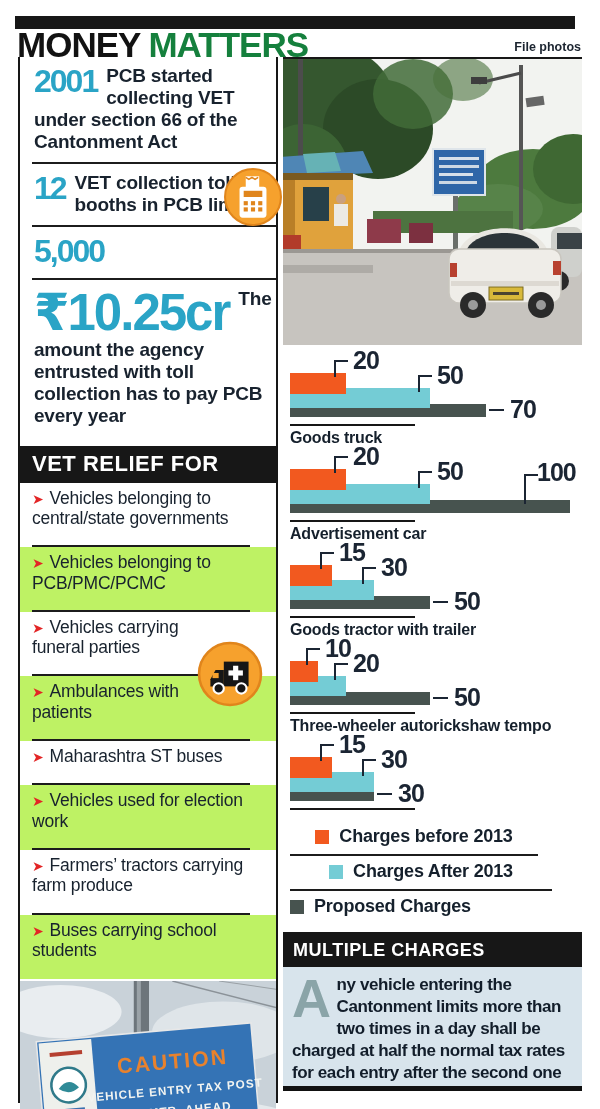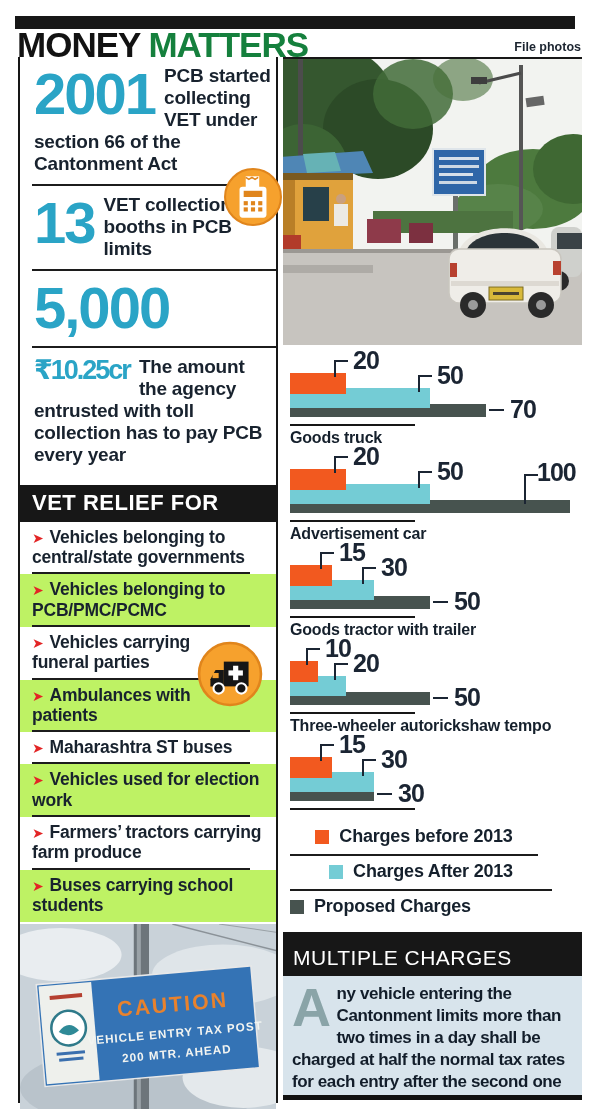--- a/index.html
+++ b/index.html
@@ -10,27 +10,27 @@
   .masthead .t-black{color:#121212;}
   .masthead .t-red{color:#15803d;}
   .credit{position:absolute;right:19px;top:40px;font-size:12.5px;font-weight:700;color:#1b2430;}
   .vdivider{position:absolute;left:276px;top:57px;width:2px;height:1046px;background:#171717;}
 
   
   .leftcol{position:absolute;left:18px;top:57px;width:258px;height:1046px;border-left:2px solid #171717;box-sizing:border-box;}
   .stats{margin-left:12px;}
   .stat{padding:8px 4px 9px 2px;overflow:hidden;}
   .stat:not(:last-child){border-bottom:2px solid #1c1c1c;}
-  .stat-num{float:left;font-weight:700;color:#2aa4c6;font-size:58px;line-height:.92;letter-spacing:-2px;margin:2px 9px 2px 0;}
-  .stat-num.small{font-size:27px;}
+  .stat-num{float:left;font-weight:700;color:#2aa4c6;font-size:32px;line-height:.92;letter-spacing:-2px;margin:2px 9px 2px 0;}
+  .stat-num.small{font-size:51px;}
   .stat-text{font-size:19px;font-weight:700;line-height:1.16;color:#18222e;letter-spacing:-.2px;}
   .relief-head{background:#171717;color:#fff;font-size:22px;font-weight:800;letter-spacing:.5px;
                padding:5px 10px 6px 12px;margin-top:10px;}
   .relief-list{list-style:none;margin:0;padding:0;}
-  .relief-list li{position:relative;padding:5px 4px 7px 12px;font-size:17.5px;font-weight:700;
+  .relief-list li{position:relative;padding:5px 4px 19px 12px;font-size:17.5px;font-weight:400;
                   line-height:1.16;letter-spacing:-.2px;color:#18222e;}
   .relief-list li.alt{background:#bef264;}
   .relief-list li.narrow{padding-right:74px;}
   .relief-list li:not(:last-child)::after{content:"";position:absolute;left:12px;right:26px;bottom:0;height:2px;background:#1c1c1c;}
   .bullet{color:#e32526;font-size:14px;margin-right:6px;}
 
   
   .rightcol{position:absolute;left:283px;top:57px;width:299px;height:1046px;}
   .photo{position:relative;overflow:hidden;}
   .photo1{height:286px;border-top:2px solid #171717;background:#f0f1ee;}
@@ -45,21 +45,21 @@
   .blab{position:absolute;font-size:25px;font-weight:800;color:#1b2533;line-height:1;z-index:4;letter-spacing:-1px;}
   .conn{position:absolute;z-index:4;}
   .chart-sep{width:125px;height:2px;background:#171717;margin:5px 0 3px 0;}
   .legend{padding:8px 0 0 7px;}
   .leg-row{display:flex;align-items:center;gap:10px;padding:5px 0 7px 0;}
   .leg-row.u{border-bottom:2px solid #1c1c1c;justify-content:center;}
   .leg-row.u1{width:248px;}
   .leg-row.u2{width:262px;}
   .leg-sq{width:14px;height:14px;flex:0 0 auto;}
   .leg-label{font-size:18px;font-weight:800;color:#15202c;letter-spacing:-.2px;}
-  .mc-head{background:#171717;color:#fff;font-size:21px;font-weight:400;letter-spacing:.5px;padding:14px 10px 6px 10px;margin-top:8px;}
+  .mc-head{background:#171717;color:#fff;font-size:18px;font-weight:700;letter-spacing:.5px;padding:8px 10px 6px 10px;margin-top:8px;}
   .mc-body{background:#d8e4ec;padding:7px 8px 10px 9px;font-size:17px;font-weight:700;color:#121d2a;
            line-height:1.3;letter-spacing:-.4px;border-bottom:5px solid #111;height:124px;box-sizing:border-box;}
   .dropcap{float:left;font-size:54px;line-height:.8;color:#8aa4a8;font-weight:700;margin:3px 6px 0 0;}
 
   
   .badge{position:absolute;z-index:6;}
   .badge-toll{left:224px;top:168px;width:58px;height:58px;}
   .badge-amb{left:197px;top:641px;width:66px;height:66px;}
 </style>
 </head>
@@ -79,21 +79,21 @@
   <div class="vdivider"></div>
 
   <div class="leftcol">
 
     <div class="stats">
       <div class="stat">
         <span class="stat-num">2001</span>
         <span class="stat-text">PCB started collecting VET under section 66 of the Cantonment Act</span>
       </div>
       <div class="stat">
-        <span class="stat-num">13</span>
+        <span class="stat-num">12</span>
         <span class="stat-text">VET collection toll booths in PCB limits</span>
       </div>
       <div class="stat">
         <span class="stat-num">5,000</span>
       </div>
       <div class="stat">
         <span class="stat-num small">₹10.25cr</span>
         <span class="stat-text">The amount the agency entrusted with toll collection has to pay PCB every year</span>
       </div>
     </div>

